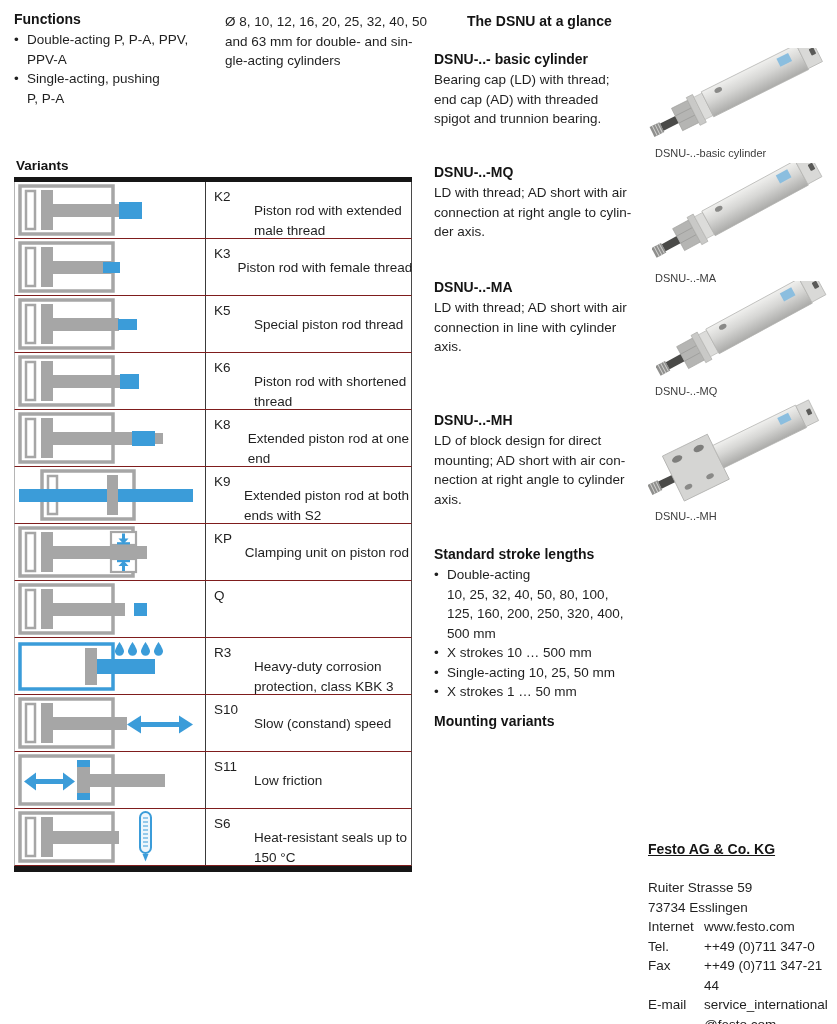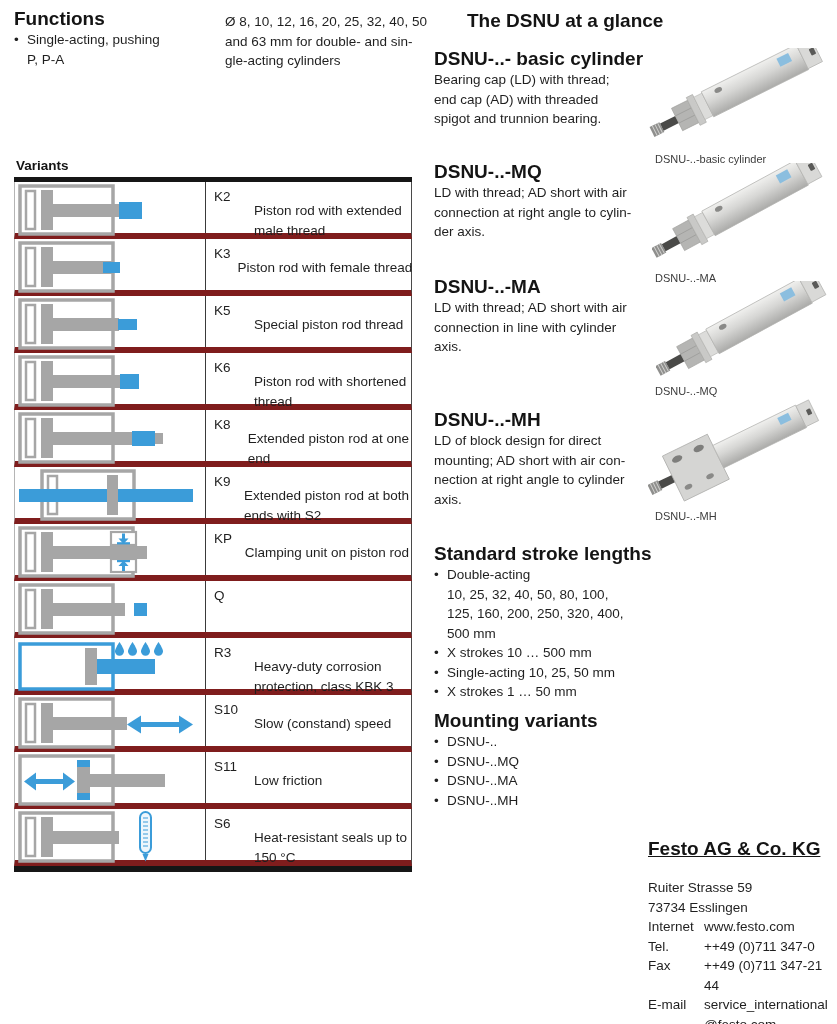--- a/index.html
+++ b/index.html
@@ -1,46 +1,48 @@
 <!DOCTYPE html>
 <html><head>
 <meta charset="utf-8">
 <style>
   html,body{margin:0;padding:0;}
   body{width:837px;height:1024px;position:relative;background:#fff;color:#1f1f1f;
        font-family:"Liberation Sans",sans-serif;overflow:hidden;}
   .abs{position:absolute;}
-  .h{font-weight:bold;font-size:19px;line-height:18px;color:#141414;}
+  .h{font-weight:bold;font-size:14px;line-height:18px;color:#141414;}
   .t{font-size:13.5px;line-height:19.5px;}
   .ml{white-space:pre;}
   ul.b{list-style:none;margin:2px 0 0 0;padding:0;}
   ul.b li{position:relative;padding-left:13px;font-size:13.5px;line-height:19.5px;white-space:pre;}
   ul.b li::before{content:"\2022";position:absolute;left:0;top:0;}
   
   .vtable{position:absolute;left:14px;top:158px;width:398px;}
   .vtitle{font-weight:bold;font-size:13.5px;margin:0 0 4px 2px;color:#141414;}
   .vbar{height:5px;background:#161616;}
   .vbarbottom{height:6px;background:#161616;}
-  .vrow{display:flex;height:57px;border-bottom:6px solid #7f1d1d;
+  .vrow{display:flex;height:57px;border-bottom:1px solid #7f1d1d;
         border-left:1px solid #b5b5b5;border-right:1px solid #4a4a4a;box-sizing:border-box;}
   .vrow:last-of-type{border-bottom:none;}
   .vdiag{width:191px;border-right:1px solid #3a3a3a;box-sizing:border-box;}
   .vcode{width:41px;padding:7px 0 0 8px;font-size:13.5px;box-sizing:border-box;}
   .vdesc{flex:1;padding:19px 2px 0 7px;font-size:13.5px;line-height:19.5px;white-space:pre;}
   .cap{font-size:11px;color:#3c3c3c;}
   .contact{display:grid;grid-template-columns:56px auto;font-size:13.5px;line-height:19.5px;column-gap:0;}
   .contact .full{grid-column:1/3;}
   svg{display:block;}
 </style>
 </head>
 <body>
 
 <div class="abs" style="left:14px;top:10px;width:205px;">
   <div class="h">Functions</div>
   <ul class="b">
+    <li>Double-acting P, P-A, PPV,
+PPV-A</li>
     <li>Single-acting, pushing
 P, P-A</li>
   </ul>
 </div>
 
 <div class="abs" style="left:225px;top:10px;width:205px;">
   <div class="t ml" style="margin-top:2px;">Ø 8, 10, 12, 16, 20, 25, 32, 40, 50
 and 63 mm for double- and sin-
 gle-acting cylinders</div>
 </div>
@@ -276,21 +278,21 @@
       <rect x="53" y="-12.5" width="9" height="25" fill="#dcdcda" stroke="#b5b5b3" stroke-width="0.6"></rect>
       <rect x="62" y="-14" width="106" height="28" fill="url(#gbar)" stroke="#b2b2b0" stroke-width="0.7"></rect>
       <ellipse cx="78" cy="-8" rx="4" ry="2.5" fill="#8a8a88"></ellipse>
       <rect x="144" y="-10" width="13" height="9" fill="#8bbedf"></rect>
       <rect x="168" y="-13" width="16" height="26" fill="#d9d9d7" stroke="#b2b2b0" stroke-width="0.7"></rect>
       <rect x="177" y="-4" width="5" height="7" rx="1" fill="#5a5a58"></rect>
     </g>
   </defs>
   <use href="#cylbody" transform="translate(4,84) rotate(-26.5)"></use>
 </svg>
-<div class="abs cap" style="left:655px;top:153px;">DSNU-..-basic cylinder</div>
+<div class="abs cap" style="left:655px;top:147px;">DSNU-..-basic cylinder</div>
 
 <div class="abs h" style="left:434px;top:163px;">DSNU-..-MQ</div>
 <div class="abs t ml" style="left:434px;top:183px;width:224px;">LD with thread; AD short with air
 connection at right angle to cylin-
 der axis.</div>
 <svg class="abs" style="left:652px;top:163px;" width="180" height="105">
   <use href="#cylbody" transform="translate(2,90) rotate(-28.5)"></use>
 </svg>
 <div class="abs cap" style="left:655px;top:272px;">DSNU-..-MA</div>
 
@@ -334,26 +336,20 @@
 125, 160, 200, 250, 320, 400,
 500 mm</li>
     <li>X strokes 10 … 500 mm</li>
     <li>Single-acting 10, 25, 50 mm</li>
     <li>X strokes 1 … 50 mm</li>
   </ul>
 </div>
 
 <div class="abs" style="left:434px;top:712px;width:230px;">
   <div class="h">Mounting variants</div>
-  <ul class="b">
-    <li>DSNU-..</li>
-    <li>DSNU-..MQ</li>
-    <li>DSNU-..MA</li>
-    <li>DSNU-..MH</li>
-  </ul>
 </div>
 
 <div class="abs h" style="left:648px;top:840px;text-decoration:underline;">Festo AG &amp; Co. KG</div>
 <div class="abs contact" style="left:648px;top:878px;width:186px;">
   <div class="full">Ruiter Strasse 59</div>
   <div class="full">73734 Esslingen</div>
   <div>Internet</div>
   <div>www.festo.com</div>
   <div>Tel.</div>
   <div>++49 (0)711 347-0</div>

